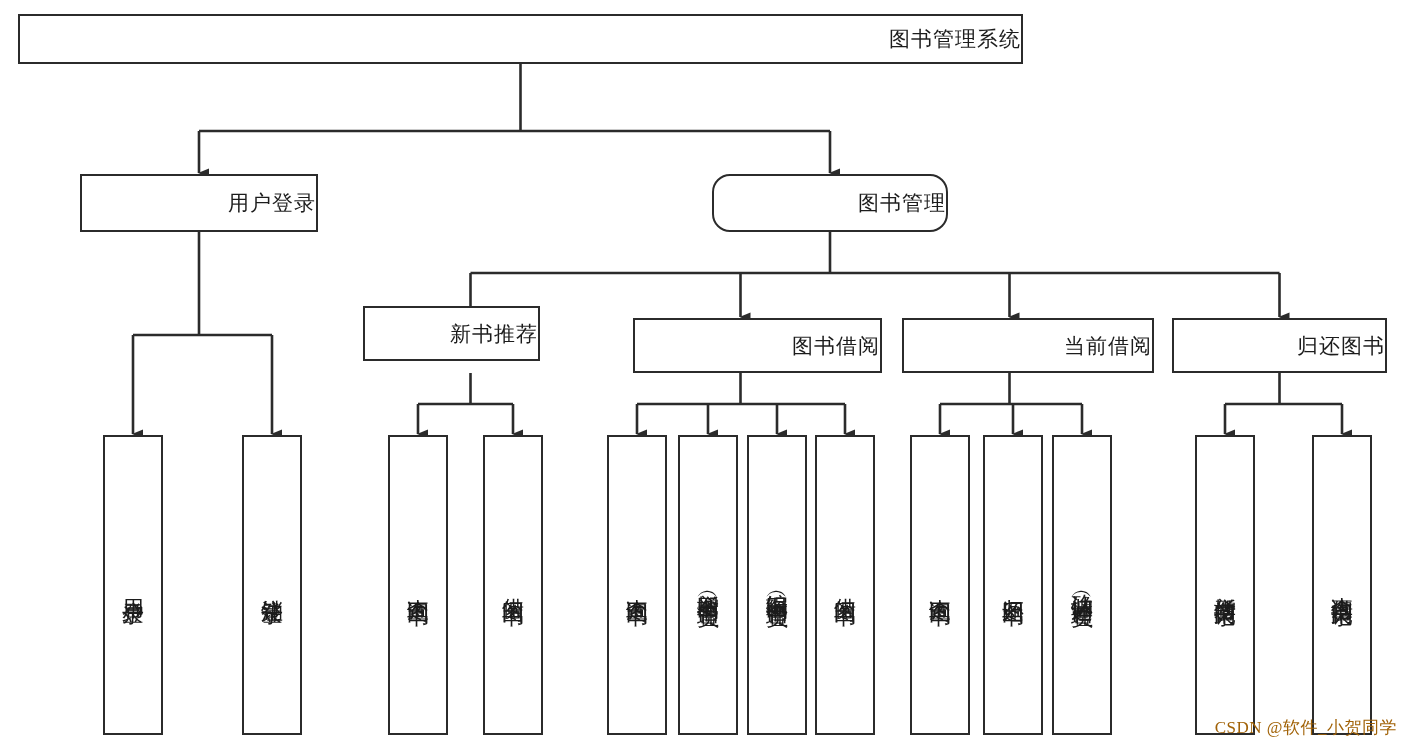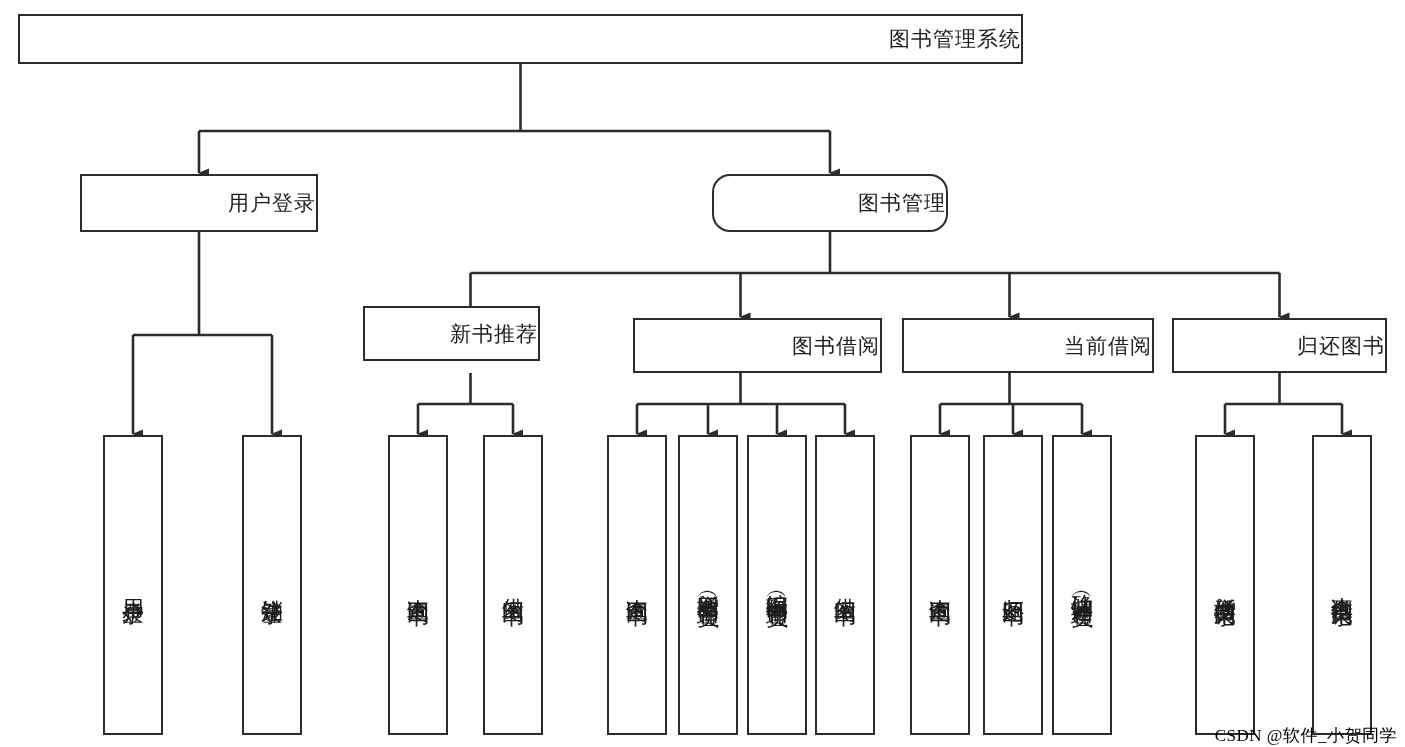--- a/index.html
+++ b/index.html
@@ -46,23 +46,23 @@
     text-align:center;
   }
   .node.vert > span{
     writing-mode:vertical-rl;
     text-orientation:upright;
     display:block;
   }
   #watermark{
     position:absolute;
     right:8px;
-    bottom:0;
+    bottom:8px;
     font-size:17px;
-    color:#000000;
+    color:#a16207;
     letter-spacing:0.5px;
     white-space:nowrap;
     font-family:"Liberation Serif","DejaVu Serif",serif;
   }
 </style>
 </head>
 <body>
 
 <div id="diagram">
 

